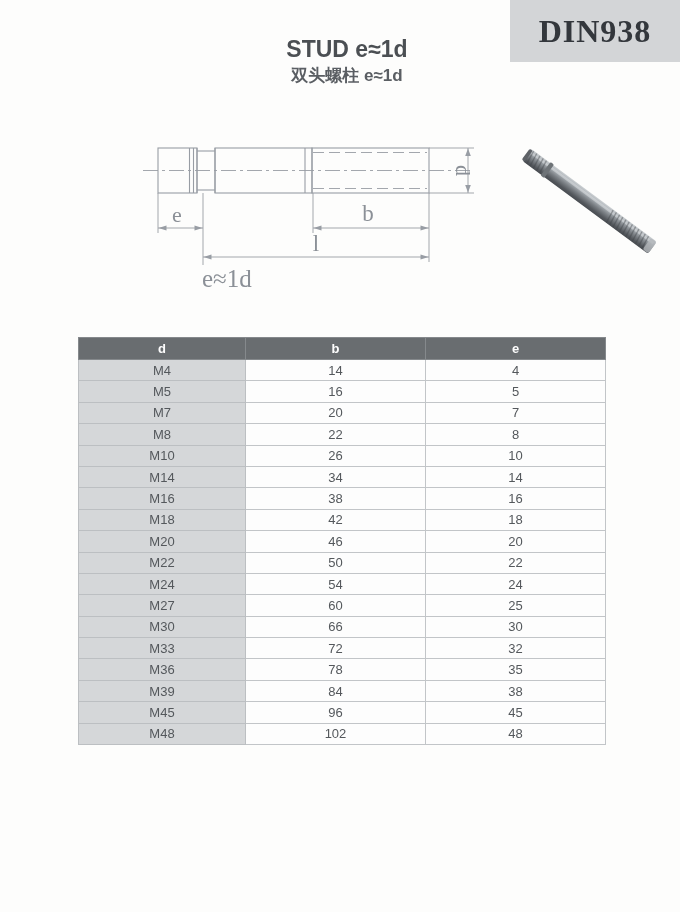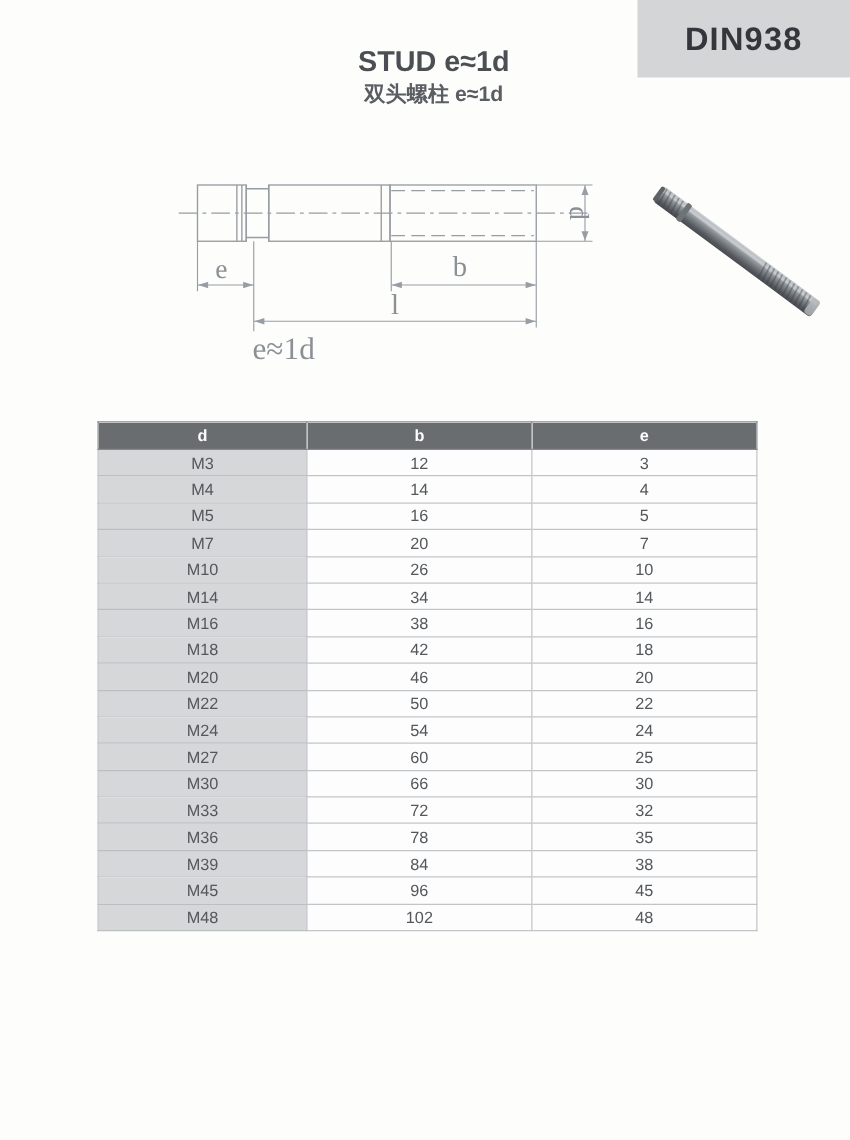--- a/index.html
+++ b/index.html
@@ -6,21 +6,21 @@
   .page{
     position:relative;width:680px;height:912px;background:#fdfdfc;
     font-family:"Liberation Sans",sans-serif;overflow:hidden;
   }
   
   .din-badge{
     position:absolute;left:510px;top:0;width:170px;height:62px;
     background:#d3d5d7;display:flex;align-items:center;justify-content:center;
   }
   .din-badge span{
-    font-family:Liberation Sans, sans-serif;font-size:26px;font-weight:600;
+    font-family:Liberation Serif, serif;font-size:32px;font-weight:600;
     color:#33373c;letter-spacing:1px;
   }
   
   .title-en{
     position:absolute;left:347px;top:36px;transform:translateX(-50%);
     font-size:23px;font-weight:bold;color:#4b4f53;white-space:nowrap;
   }
   .title-zh{
     position:absolute;left:347px;top:64px;transform:translateX(-50%);
     font-size:17px;font-weight:bold;color:#5a5e63;white-space:nowrap;
@@ -165,40 +165,40 @@
       </colgroup>
     <thead>
       <tr class="col-header">
         <th>d</th>
         <th>b</th>
         <th>e</th>
       </tr>
     </thead>
     <tbody>
         <tr class="data-row">
-          <td class="col-d">M3</td>
-          <td class="col-b">12</td>
-          <td class="col-e">3</td>
-        </tr>
-        <tr class="data-row">
           <td class="col-d">M4</td>
           <td class="col-b">14</td>
           <td class="col-e">4</td>
         </tr>
         <tr class="data-row">
           <td class="col-d">M5</td>
           <td class="col-b">16</td>
           <td class="col-e">5</td>
         </tr>
         <tr class="data-row">
           <td class="col-d">M7</td>
           <td class="col-b">20</td>
           <td class="col-e">7</td>
         </tr>
         <tr class="data-row">
+          <td class="col-d">M8</td>
+          <td class="col-b">22</td>
+          <td class="col-e">8</td>
+        </tr>
+        <tr class="data-row">
           <td class="col-d">M10</td>
           <td class="col-b">26</td>
           <td class="col-e">10</td>
         </tr>
         <tr class="data-row">
           <td class="col-d">M14</td>
           <td class="col-b">34</td>
           <td class="col-e">14</td>
         </tr>
         <tr class="data-row">

